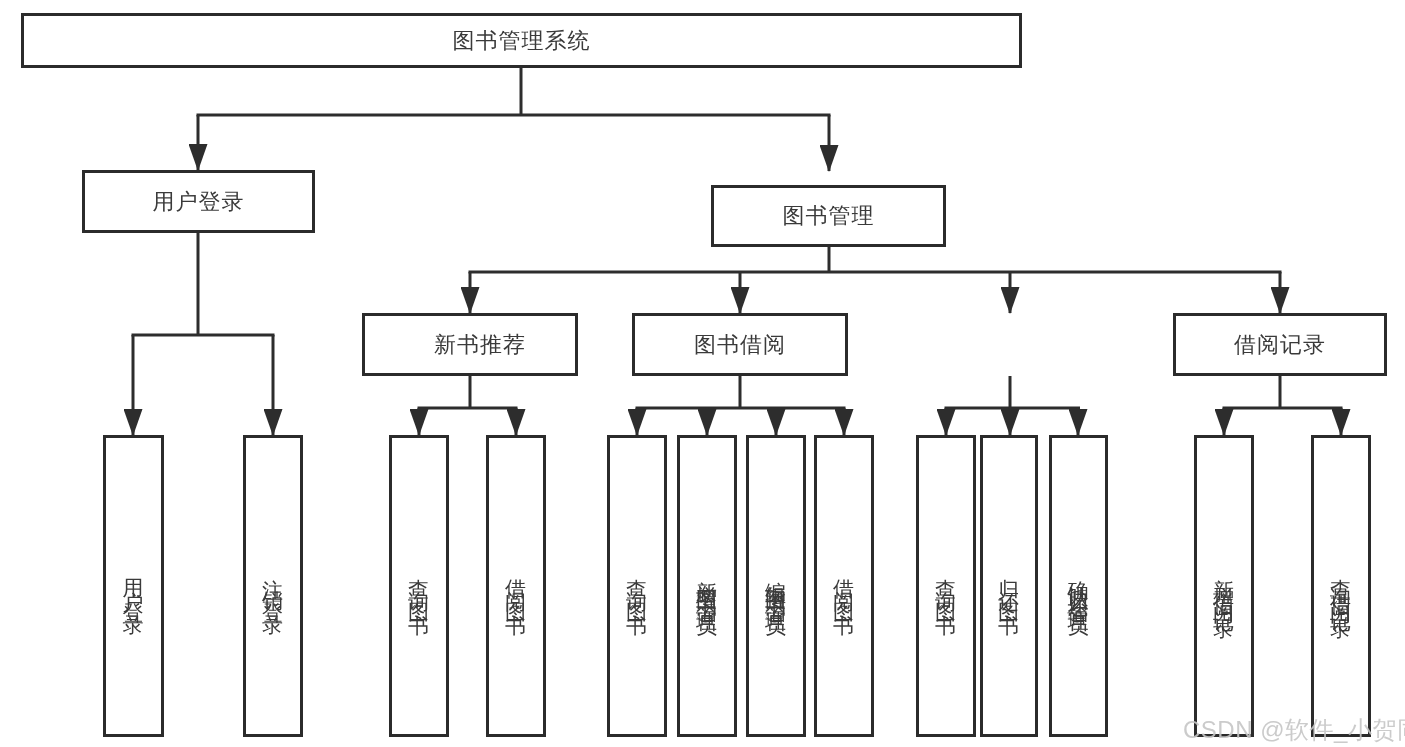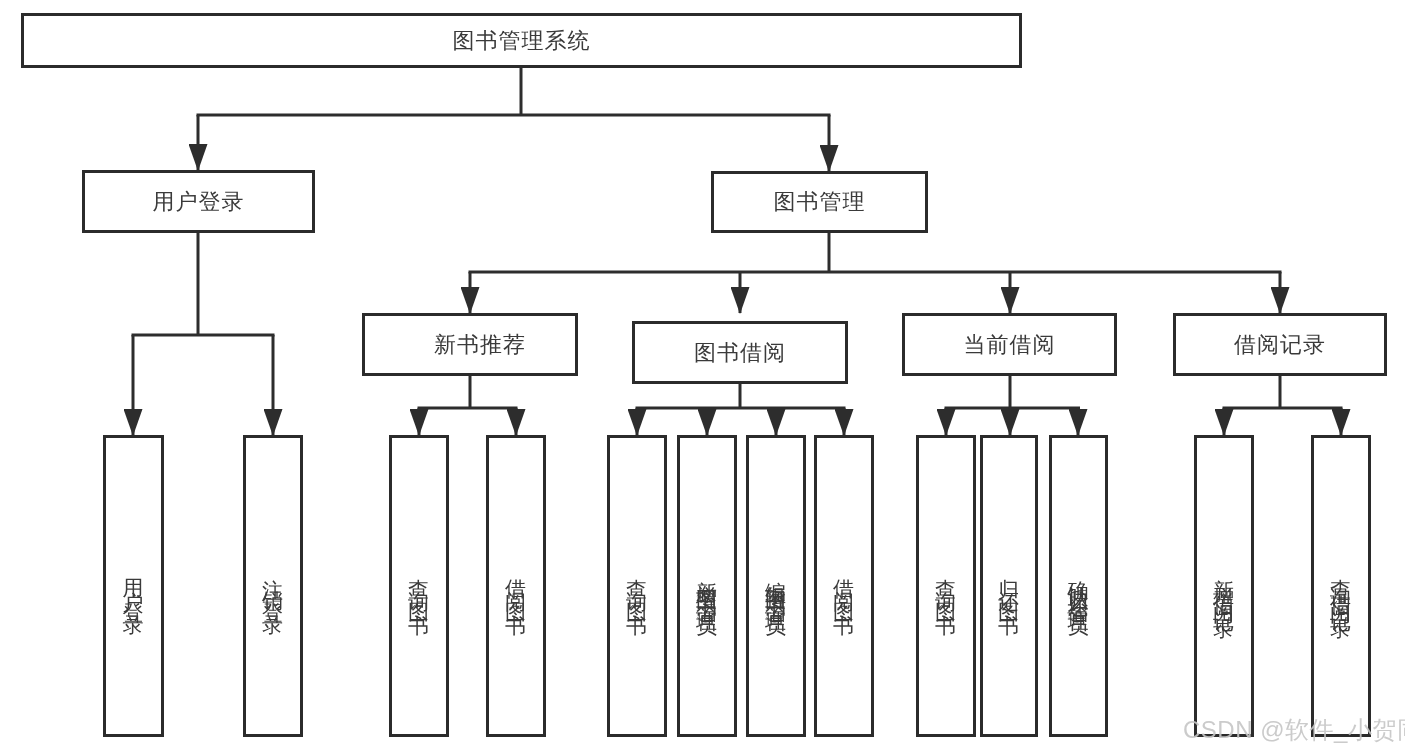--- a/index.html
+++ b/index.html
@@ -133,32 +133,29 @@
     </g>
   </svg>
 
   <div class="box" style="left:21px; top:13px; width:1001px; height:55px;">
     <span class="hlabel">图书管理系统</span>
   </div>
 
   <div class="box" style="left:82px; top:170px; width:233px; height:63px;">
     <span class="hlabel">用户登录</span>
   </div>
-  <div class="box" style="left:711px; top:171px; width:217px; height:62px;">
+  <div class="box" style="left:711px; top:185px; width:235px; height:62px;">
     <span class="hlabel">图书管理</span>
   </div>
 
   <div class="box" style="left:362px; top:313px; width:216px; height:63px;padding-left:20px;">
     <span class="hlabel">新书推荐</span>
   </div>
-  <div class="box" style="left:632px; top:313px; width:216px; height:63px;margin-top:8px;">
+  <div class="box" style="left:632px; top:313px; width:216px; height:63px;">
     <span class="hlabel">图书借阅</span>
-  </div>
-  <div class="box" style="left:902px; top:313px; width:215px; height:63px;">
-    <span class="hlabel">当前借阅</span>
   </div>
   <div class="box" style="left:1173px; top:313px; width:214px; height:63px;">
     <span class="hlabel">借阅记录</span>
   </div>
 
   <div class="box" style="left:103px; top:435px; width:61px; height:302px;">
     <span class="vlabel sp-wide">用户登录</span>
   </div>
   <div class="box" style="left:243px; top:435px; width:60px; height:302px;">
     <span class="vlabel sp-wide">注销登录</span>

